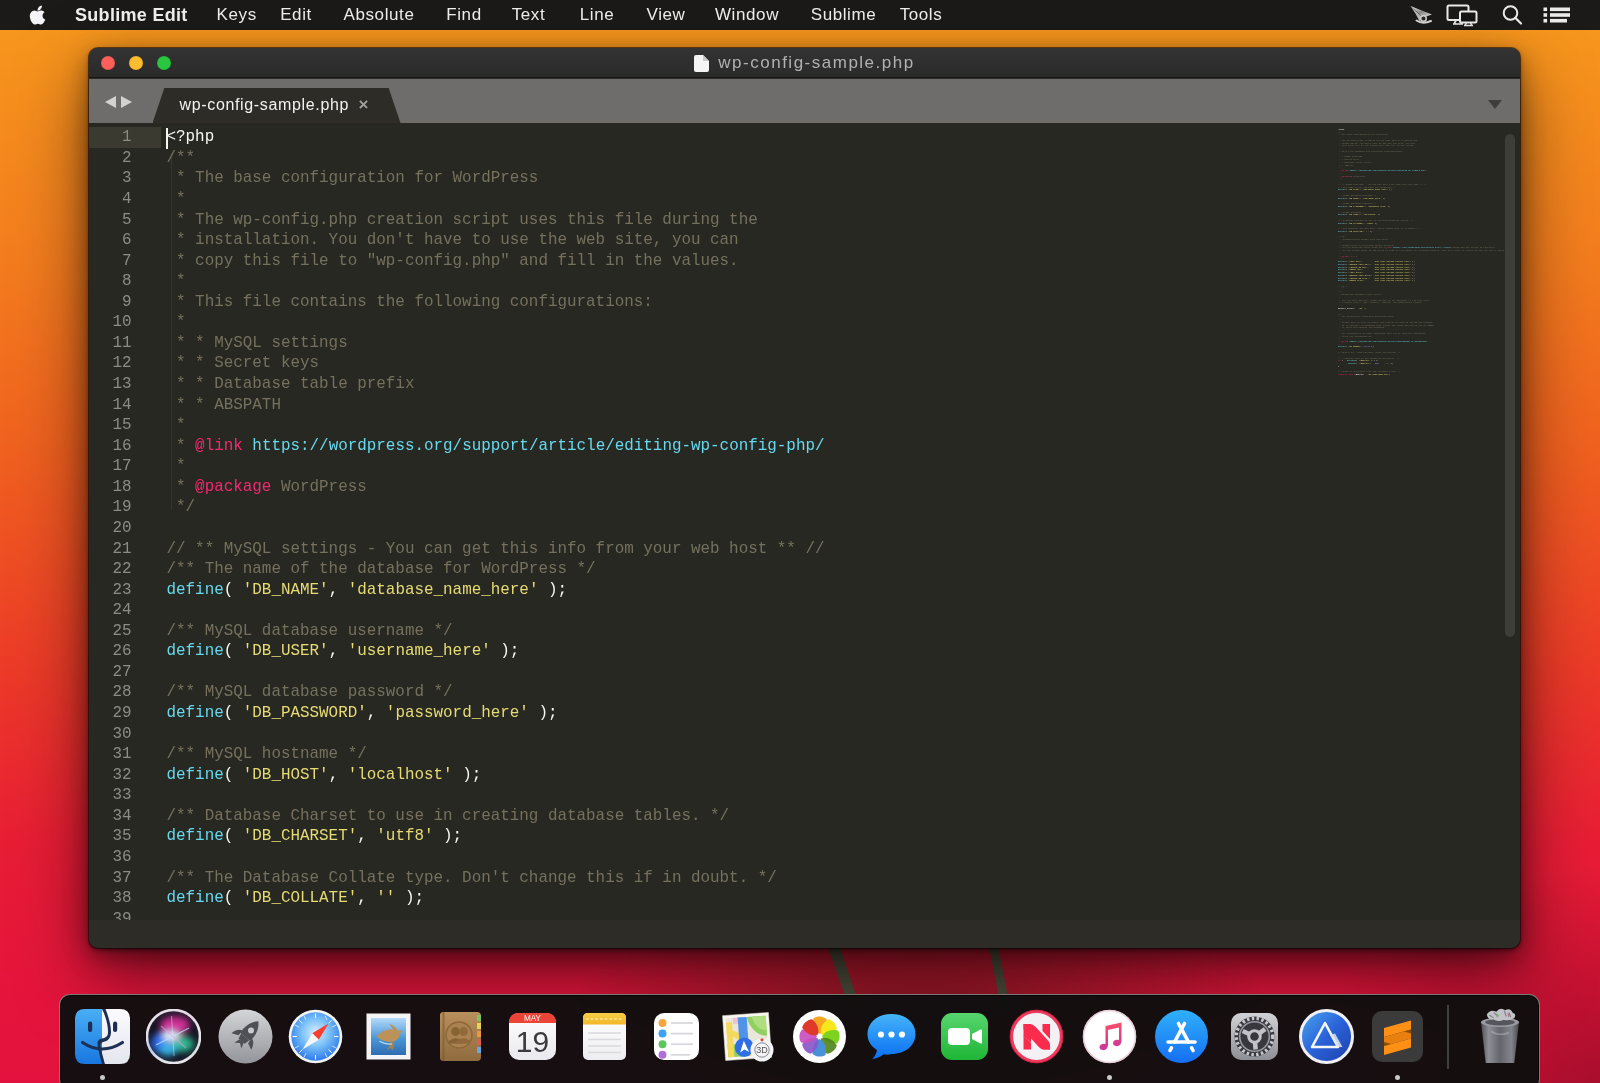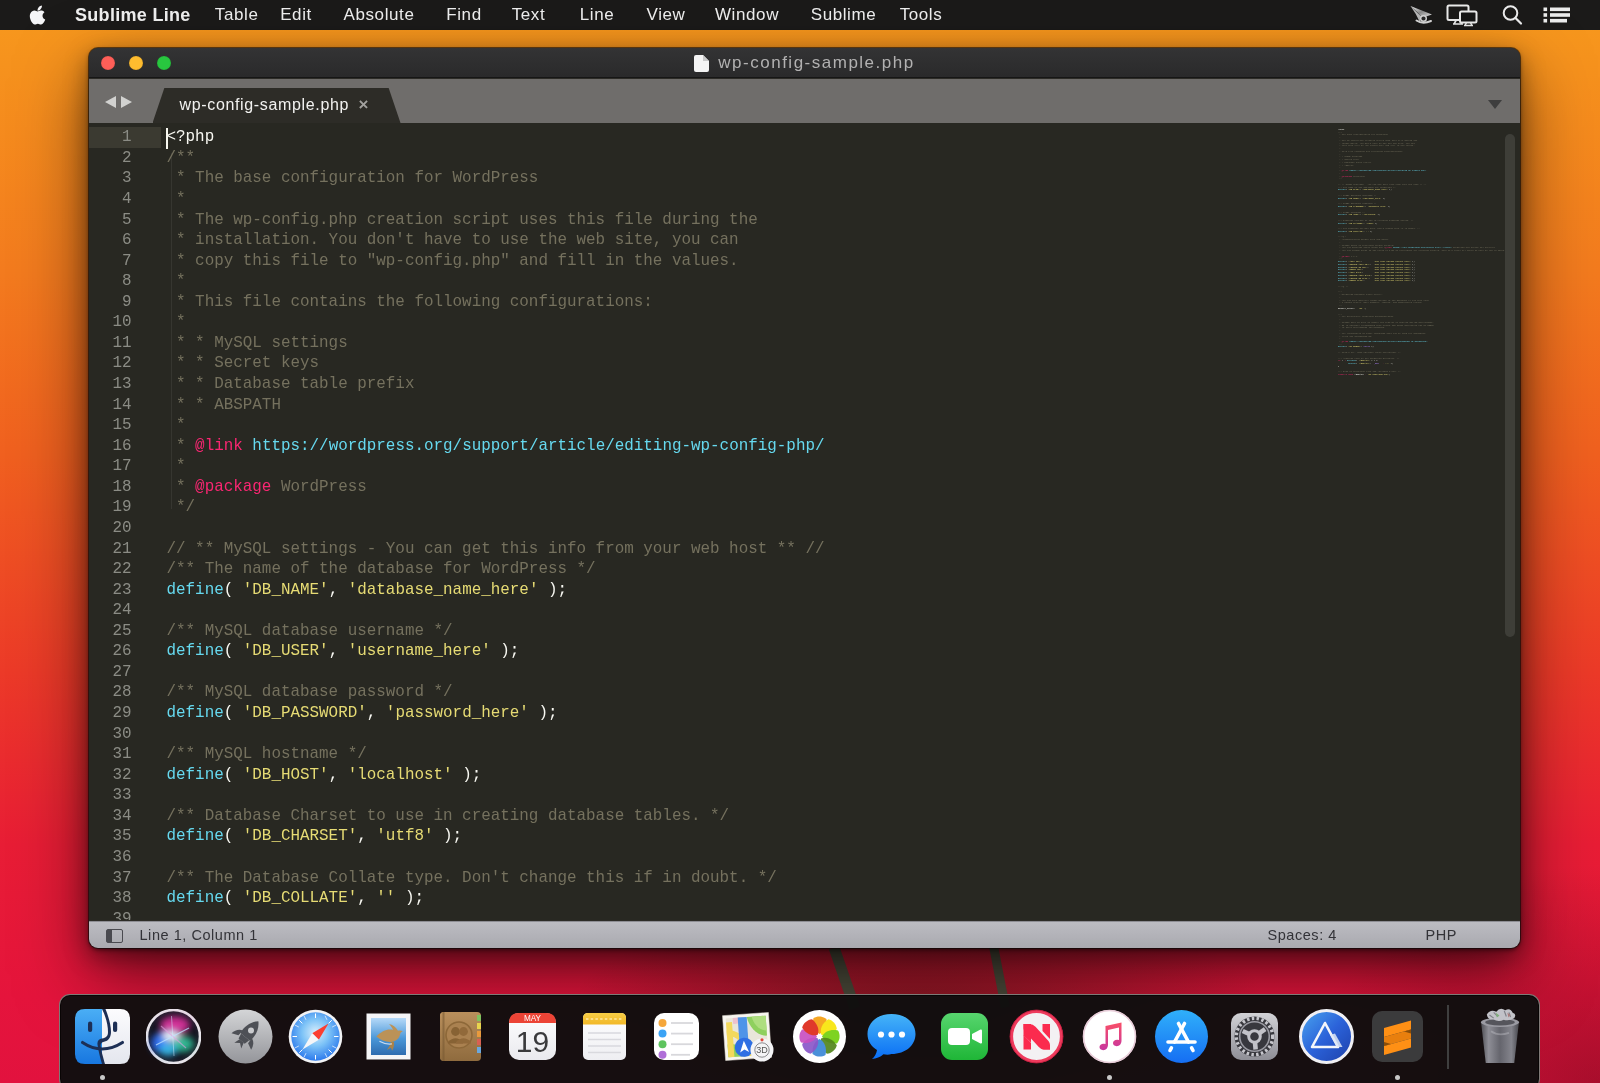--- a/index.html
+++ b/index.html
@@ -57,22 +57,22 @@
     <div class="vig1"></div>
     <div class="vig2"></div>
     <div class="stem" id="stem1"></div>
     <div class="stem" id="stem2"></div>
   </div>
 <div id="menubar">
 <svg class="apple" width="17" height="20" viewBox="0 0 17 20">
 <path d="M11.7 3.1 C12.5 2.1 13.1 0.8 12.9 -0.5 C11.8 -0.4 10.5 0.3 9.7 1.3 C9 2.2 8.4 3.5 8.6 4.7 C9.8 4.8 11 4.1 11.7 3.1 Z" fill="#f5f5f7" transform="translate(0 1)"></path>
 <path d="M13 10.6 C13 8.3 14.9 7.2 15 7.1 C13.9 5.5 12.2 5.3 11.6 5.3 C10.2 5.1 8.8 6.2 8.1 6.2 C7.4 6.2 6.2 5.3 5 5.3 C3.4 5.4 1.9 6.3 1.1 7.7 C-0.6 10.6 0.7 14.8 2.3 17.1 C3.1 18.2 4.1 19.5 5.3 19.4 C6.5 19.4 7 18.6 8.4 18.6 C9.8 18.6 10.2 19.4 11.5 19.4 C12.8 19.4 13.6 18.3 14.4 17.1 C15.3 15.8 15.7 14.5 15.7 14.4 C15.7 14.4 13.1 13.4 13 10.6 Z" fill="#f5f5f7" transform="translate(0.5 0.2)"></path>
 </svg>
-<span class="appname">Sublime Line</span>
-<span class="mi" style="left:236.7px">Table</span>
+<span class="appname">Sublime Edit</span>
+<span class="mi" style="left:236.7px">Keys</span>
     <span class="mi" style="left:296px">Edit</span>
     <span class="mi" style="left:379px">Absolute</span>
     <span class="mi" style="left:464px">Find</span>
     <span class="mi" style="left:528.5px">Text</span>
     <span class="mi" style="left:597px">Line</span>
     <span class="mi" style="left:666px">View</span>
     <span class="mi" style="left:747px">Window</span>
     <span class="mi" style="left:843.5px">Sublime</span>
     <span class="mi" style="left:921px">Tools</span>
 <svg class="mbi" style="left:1408px" width="27" height="24" viewBox="0 0 27 24">
@@ -300,26 +300,20 @@
 <i style="color:#75715e">/** Absolute path to the WordPress directory. */</i>
 <i style="color:#f92672">if</i><i style="color:#f8f8f2"> ( </i><i style="color:#f92672">!</i><i style="color:#f8f8f2"> </i><i style="color:#66d9ef">defined</i><i style="color:#f8f8f2">( </i><i style="color:#e6db74">'ABSPATH'</i><i style="color:#f8f8f2"> ) ) {</i>
 <i style="color:#66d9ef">	define</i><i style="color:#f8f8f2">( </i><i style="color:#e6db74">'ABSPATH'</i><i style="color:#f8f8f2">, </i><i style="color:#ae81ff">__DIR__</i><i style="color:#f92672"> . </i><i style="color:#e6db74">'/'</i><i style="color:#f8f8f2"> );</i>
 <i style="color:#f8f8f2">}</i>
 
 <i style="color:#75715e">/** Sets up WordPress vars and included files. */</i>
 <i style="color:#f92672">require_once</i><i style="color:#f8f8f2"> ABSPATH </i><i style="color:#f92672">. </i><i style="color:#e6db74">'wp-settings.php'</i><i style="color:#f8f8f2">;</i></pre>
       </div>
     <div id="sbpuck"></div>
   </div>
-  <div id="statusbar">
-    <div id="sticon"></div>
-    <span class="lc">Line 1, Column 1</span>
-    <span class="sp">Spaces: 4</span>
-    <span class="ph">PHP</span>
-  </div>
 </div>
 <div id="dock"></div>
 <svg style="position:absolute;left:74.5px;top:1008.5px" width="55" height="55" viewBox="0 0 55 55">
     <defs>
       <linearGradient id="fb" x1="0" y1="0" x2="0" y2="1">
         <stop offset="0" stop-color="#4aaef5"></stop>
         <stop offset="1" stop-color="#1877e0"></stop>
       </linearGradient>
       <linearGradient id="fw" x1="0" y1="0" x2="0" y2="1">
         <stop offset="0" stop-color="#fcfcfe"></stop>

